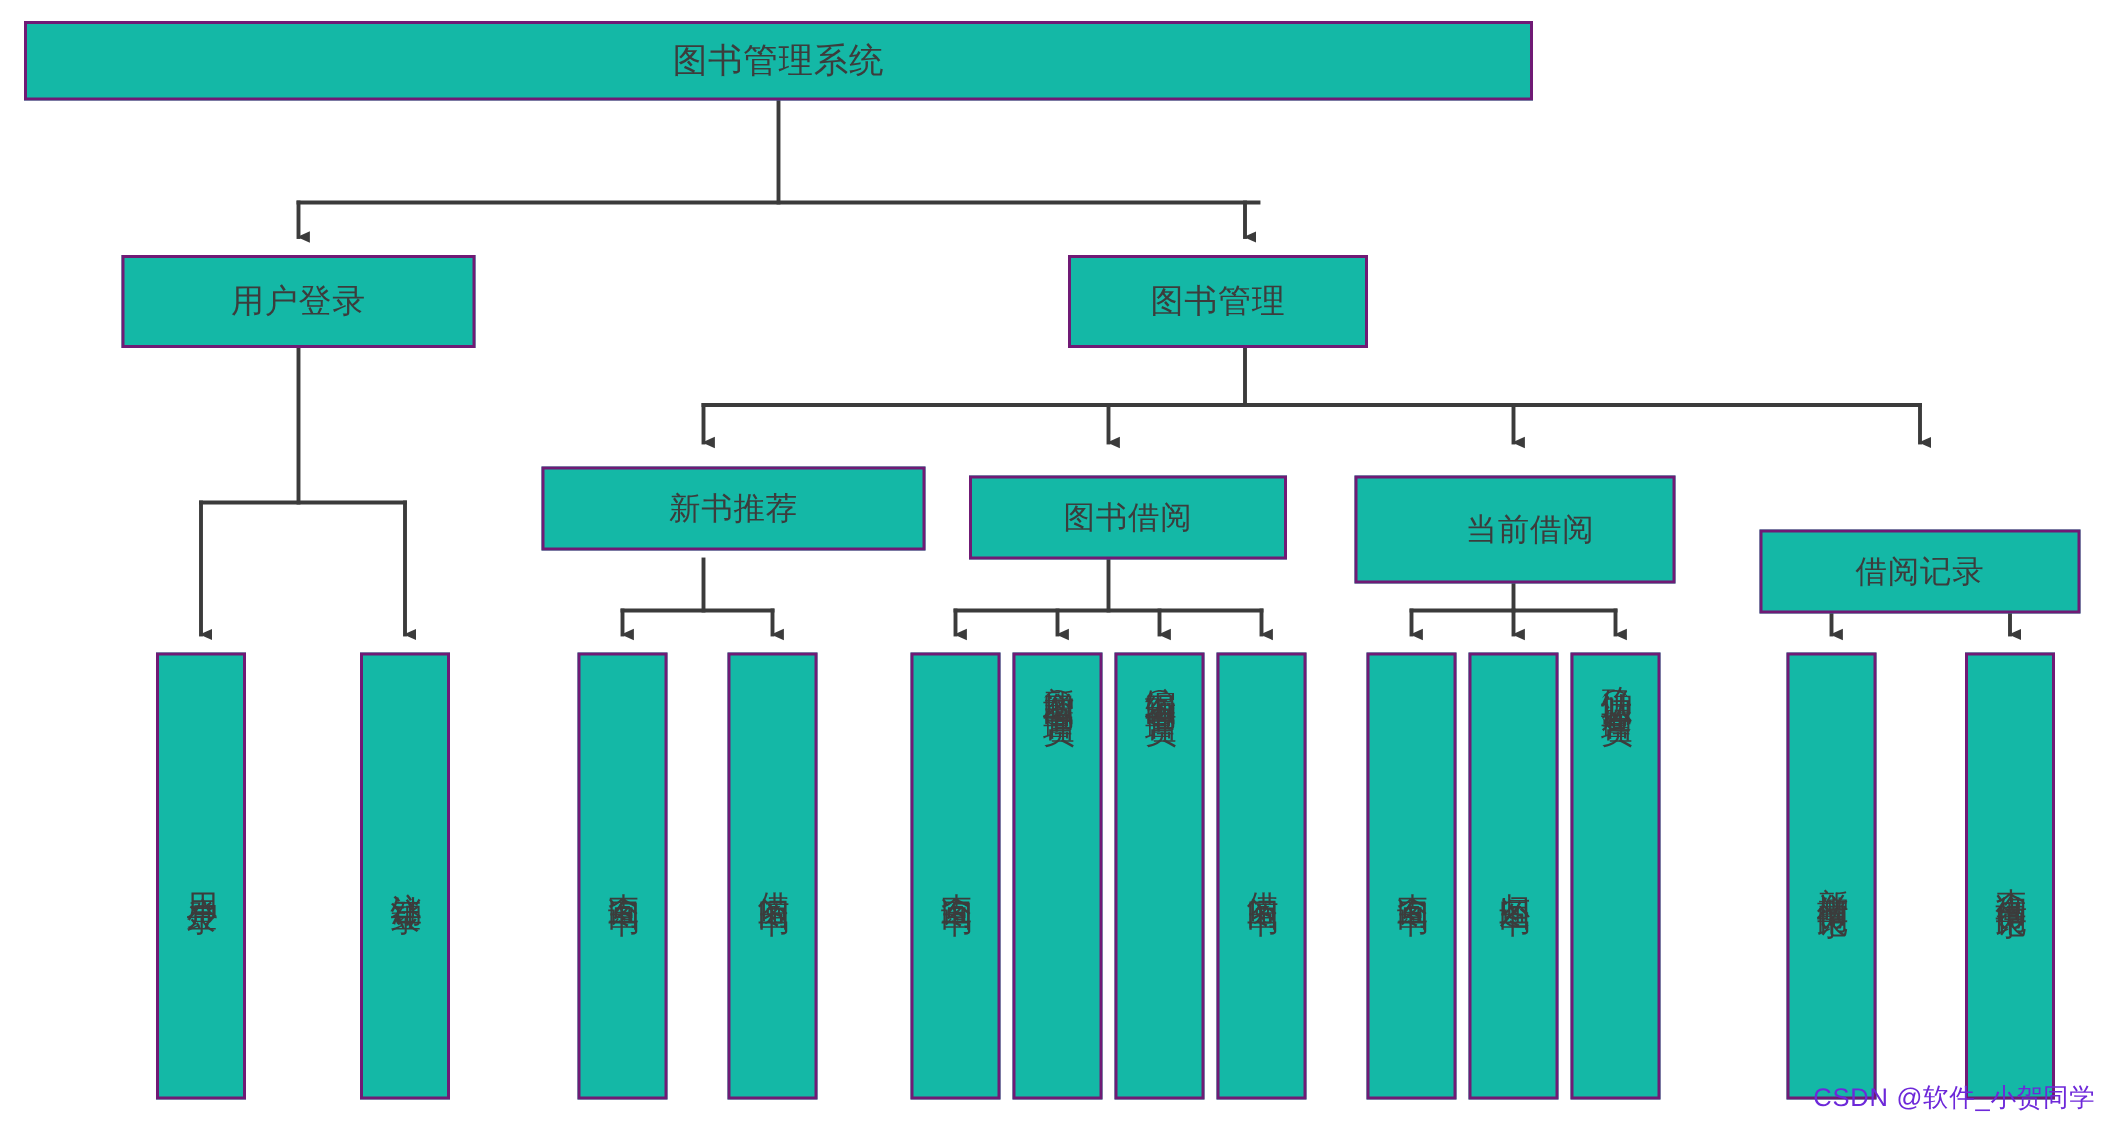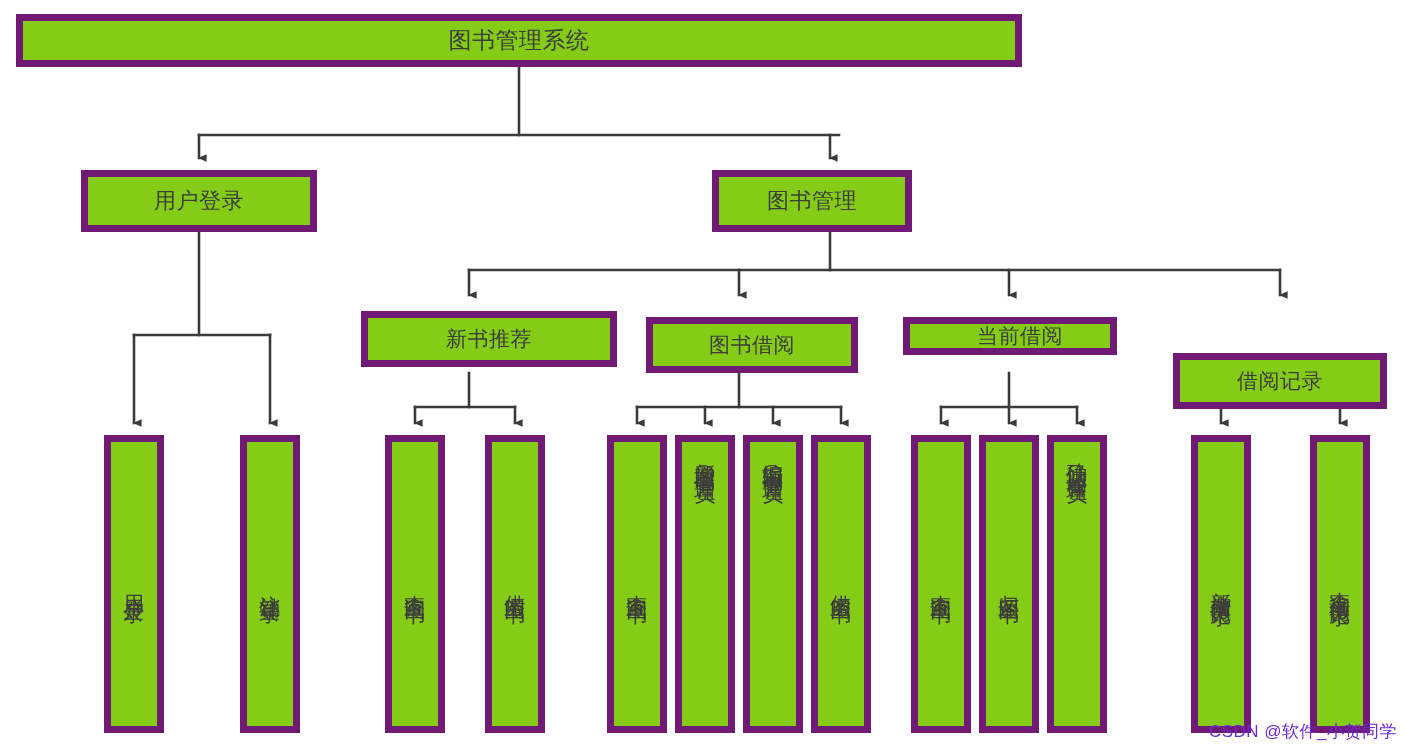--- a/index.html
+++ b/index.html
@@ -21,22 +21,22 @@
   #edge-layer {
     position: absolute;
     left: 0;
     top: 0;
     width: 1405px;
     height: 747px;
   }
   .node {
     position: absolute;
     box-sizing: border-box;
-    background: #84cc16;
-    border: 7px solid #701a75;
+    background: #14b8a6;
+    border: 2px solid #701a75;
     display: flex;
     align-items: center;
     justify-content: center;
     z-index: 3;
   }
   .node-label {
     color: #3c3c3c;
     letter-spacing: 0.5px;
     white-space: nowrap;
     text-align: center;
@@ -138,21 +138,21 @@
   <div class="node node-l2" style="left:712px; top:170px; width:200px; height:62px;">
     <span class="node-label">图书管理</span>
   </div>
 
   <div class="node node-l3" style="left:361px; top:311px; width:256px; height:56px;">
     <span class="node-label">新书推荐</span>
   </div>
   <div class="node node-l3" style="left:634px; top:317px; width:212px; height:56px;margin-left:12px;">
     <span class="node-label">图书借阅</span>
   </div>
-  <div class="node node-l3" style="left:903px; top:317px; width:214px; height:38px;padding-left:20px;">
+  <div class="node node-l3" style="left:903px; top:317px; width:214px; height:72px;padding-left:20px;">
     <span class="node-label">当前借阅</span>
   </div>
   <div class="node node-l3" style="left:1173px; top:317px; width:214px; height:56px;margin-top:36px;">
     <span class="node-label">借阅记录</span>
   </div>
 
   <div class="node node-leaf vcenter" style="left:104px; top:435px; width:60px; height:298px;">
     <span class="node-label">用户登录</span>
   </div>
   <div class="node node-leaf vcenter" style="left:240px; top:435px; width:60px; height:298px;">

